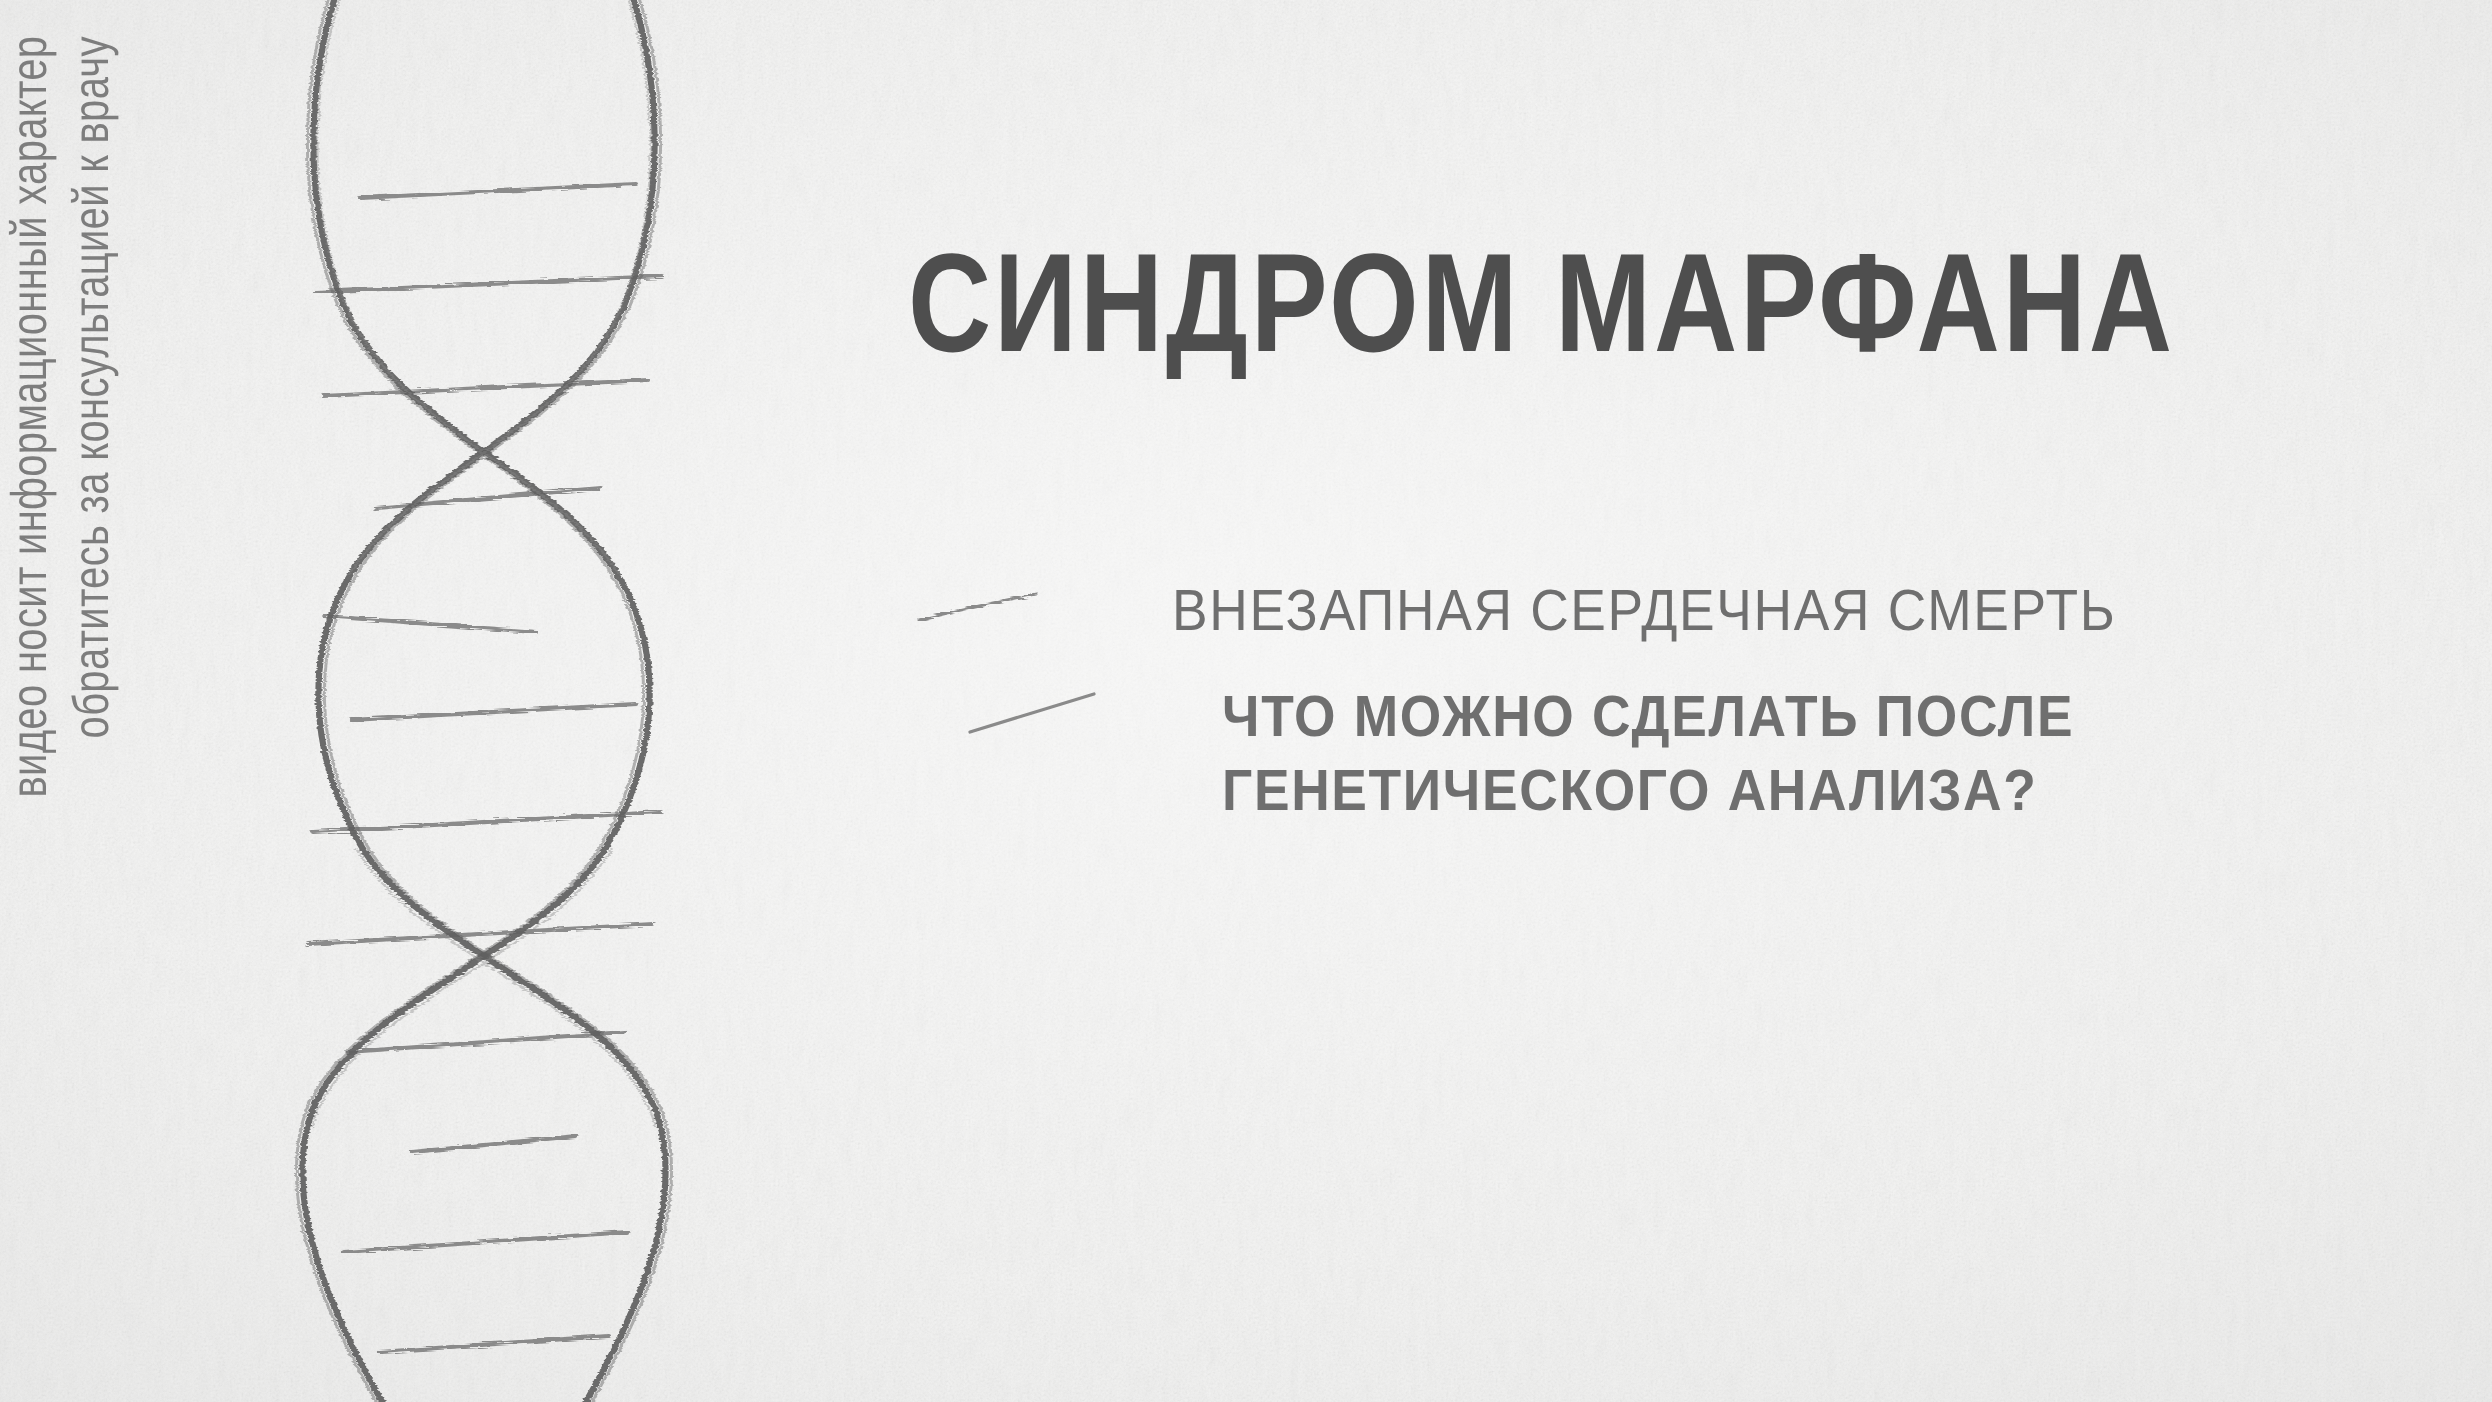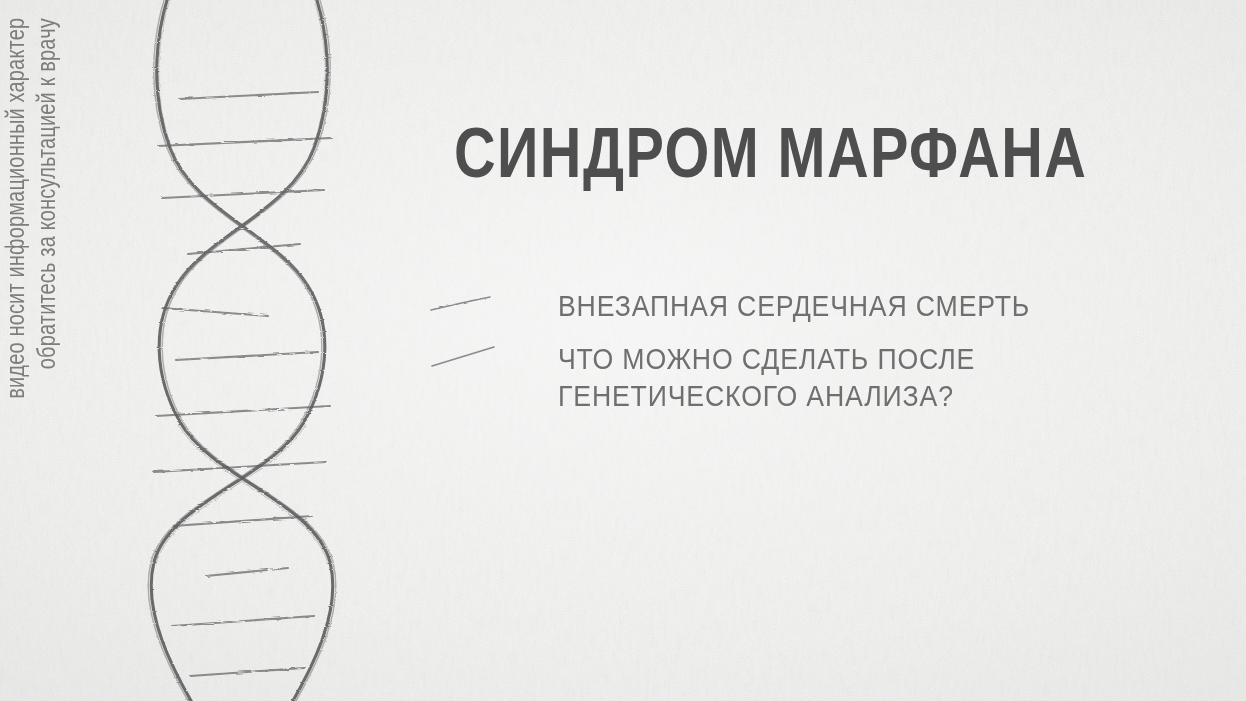--- a/index.html
+++ b/index.html
@@ -104,22 +104,23 @@
     left: 0;
     top: 288px;
     width: 700px;
   }
 
   .bullet {
     position: relative;
     display: flex;
     align-items: flex-start;
     margin-bottom: 15px;
-  }
-  .bullet:last-child { margin-bottom: 0; }
+    justify-content: center;
+  }
+  .bullet:last-child { margin-bottom: 0; font-weight: bold; }
 
   .dash {
     flex: 0 0 auto;
     width: 70px;
     height: 26px;
     margin-top: 3px;
   }
 
   .bullet-text {
     font-family: "Liberation Sans Narrow", "Liberation Sans", sans-serif;

